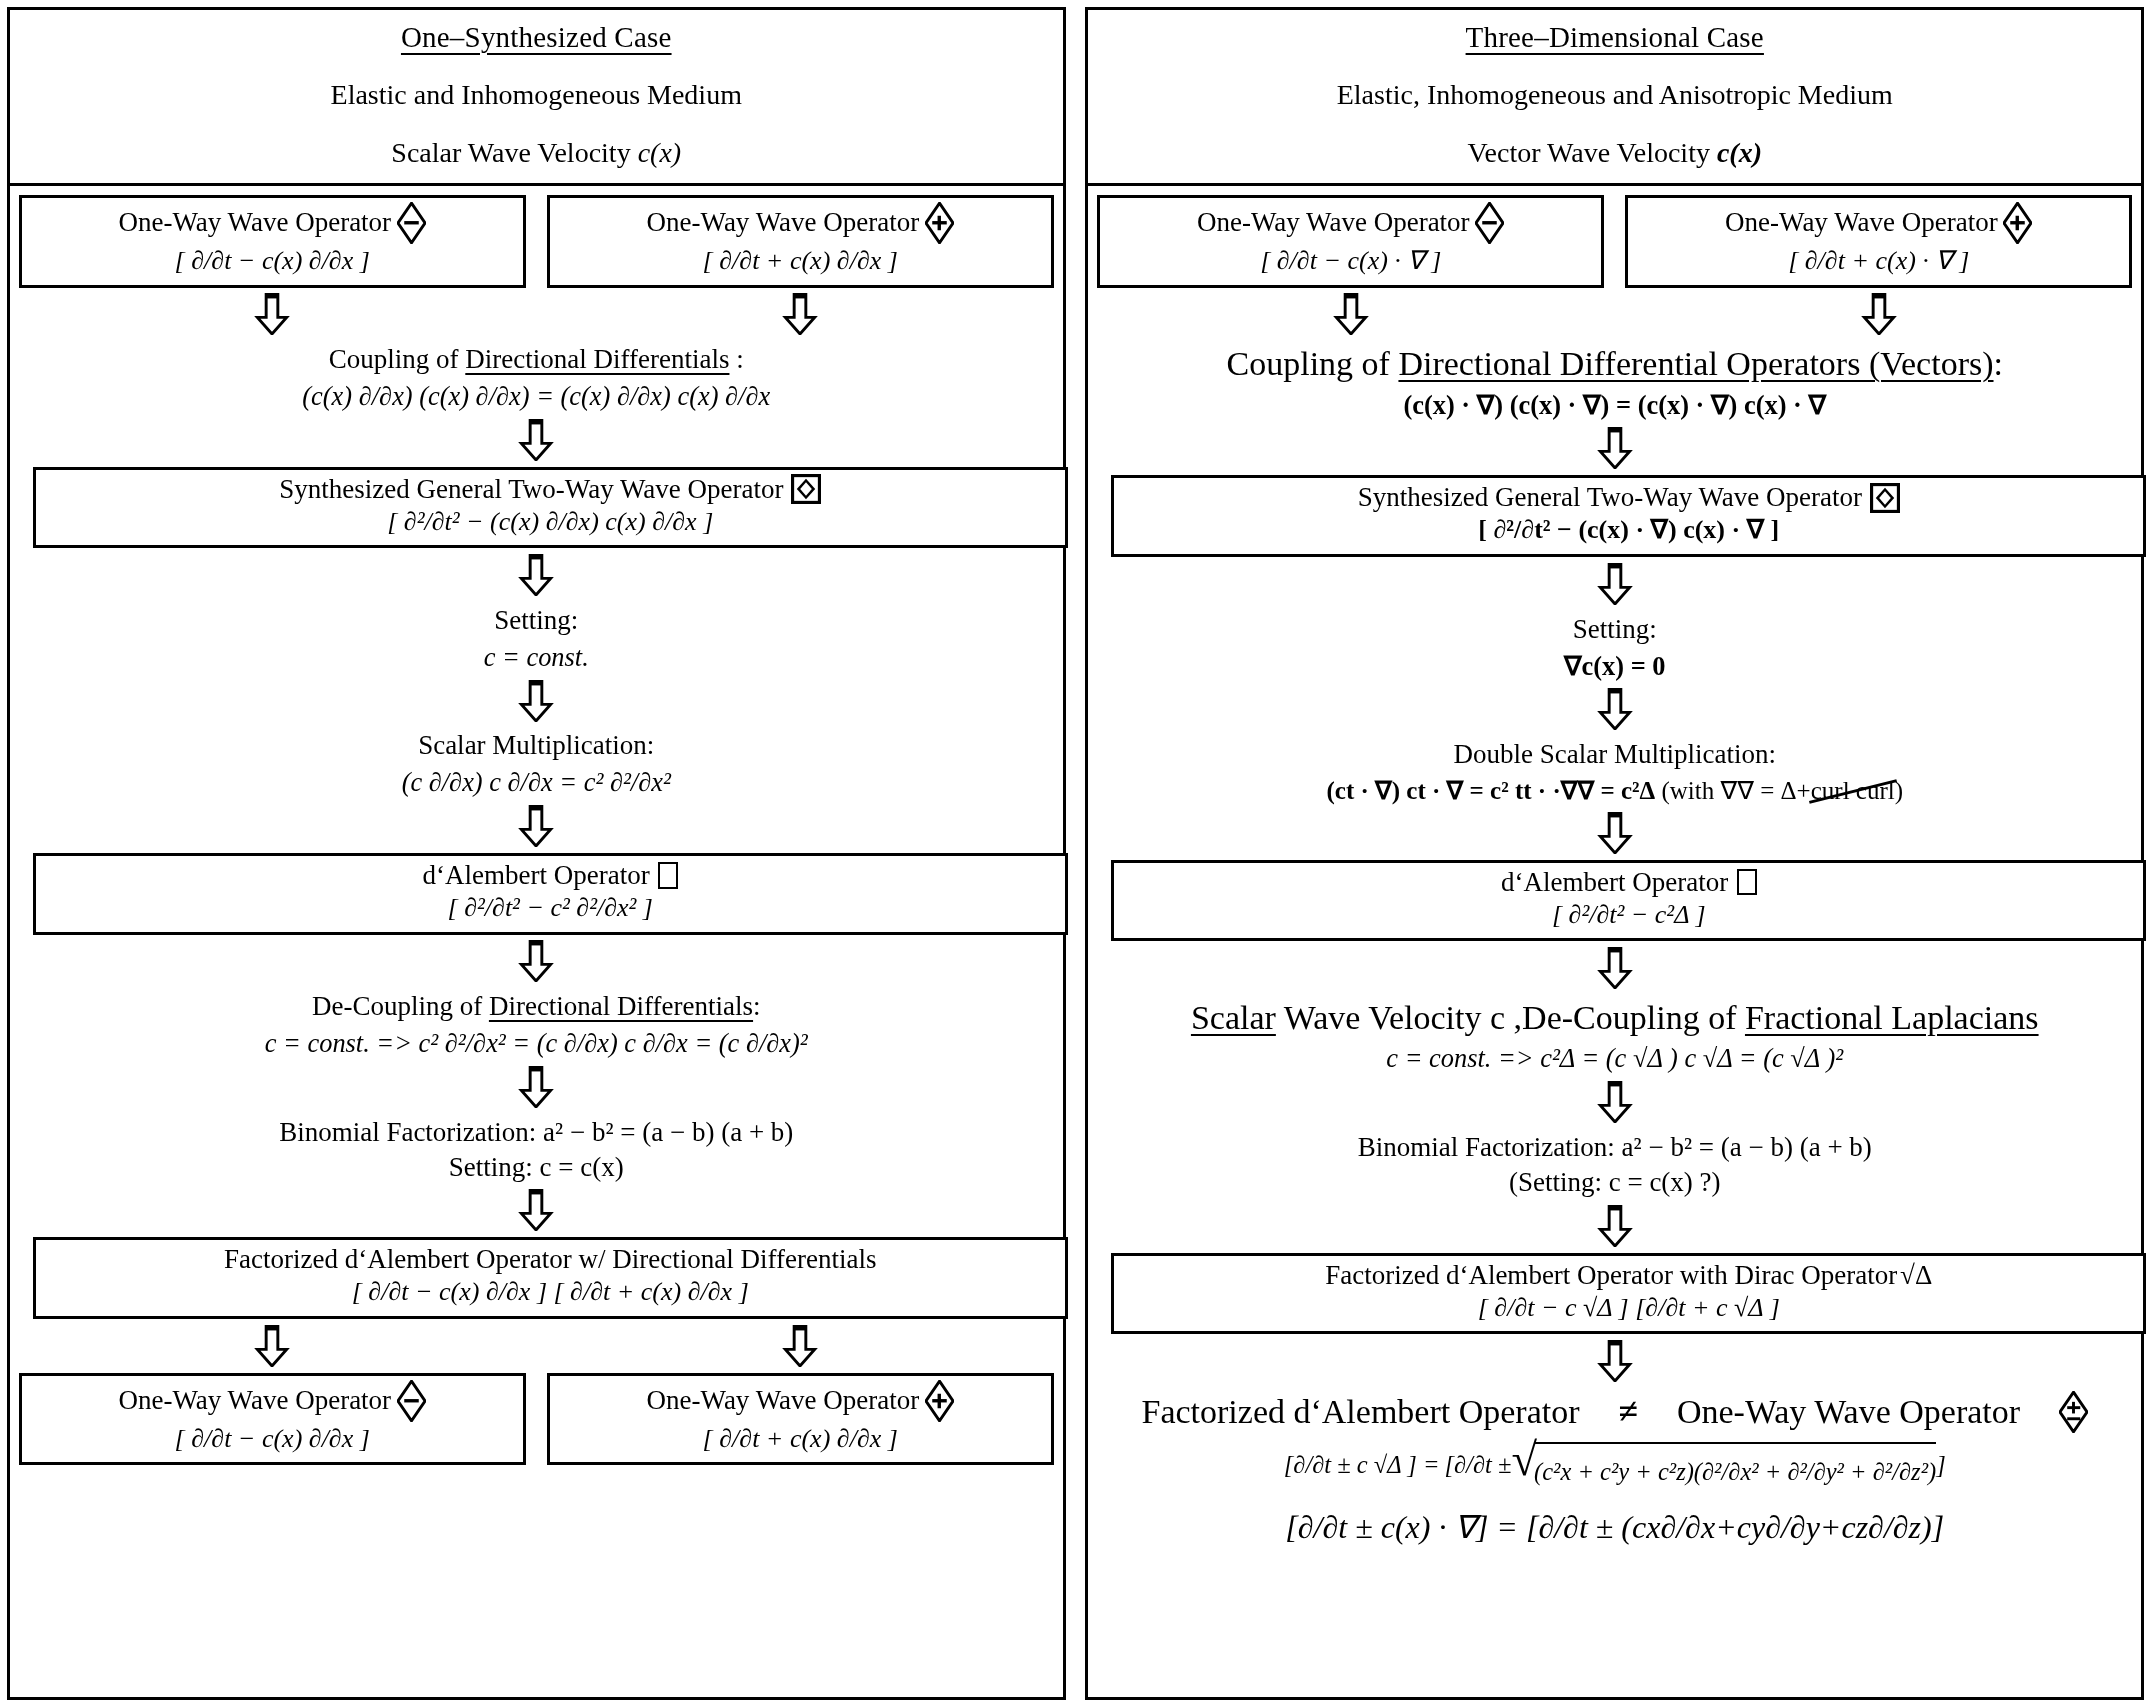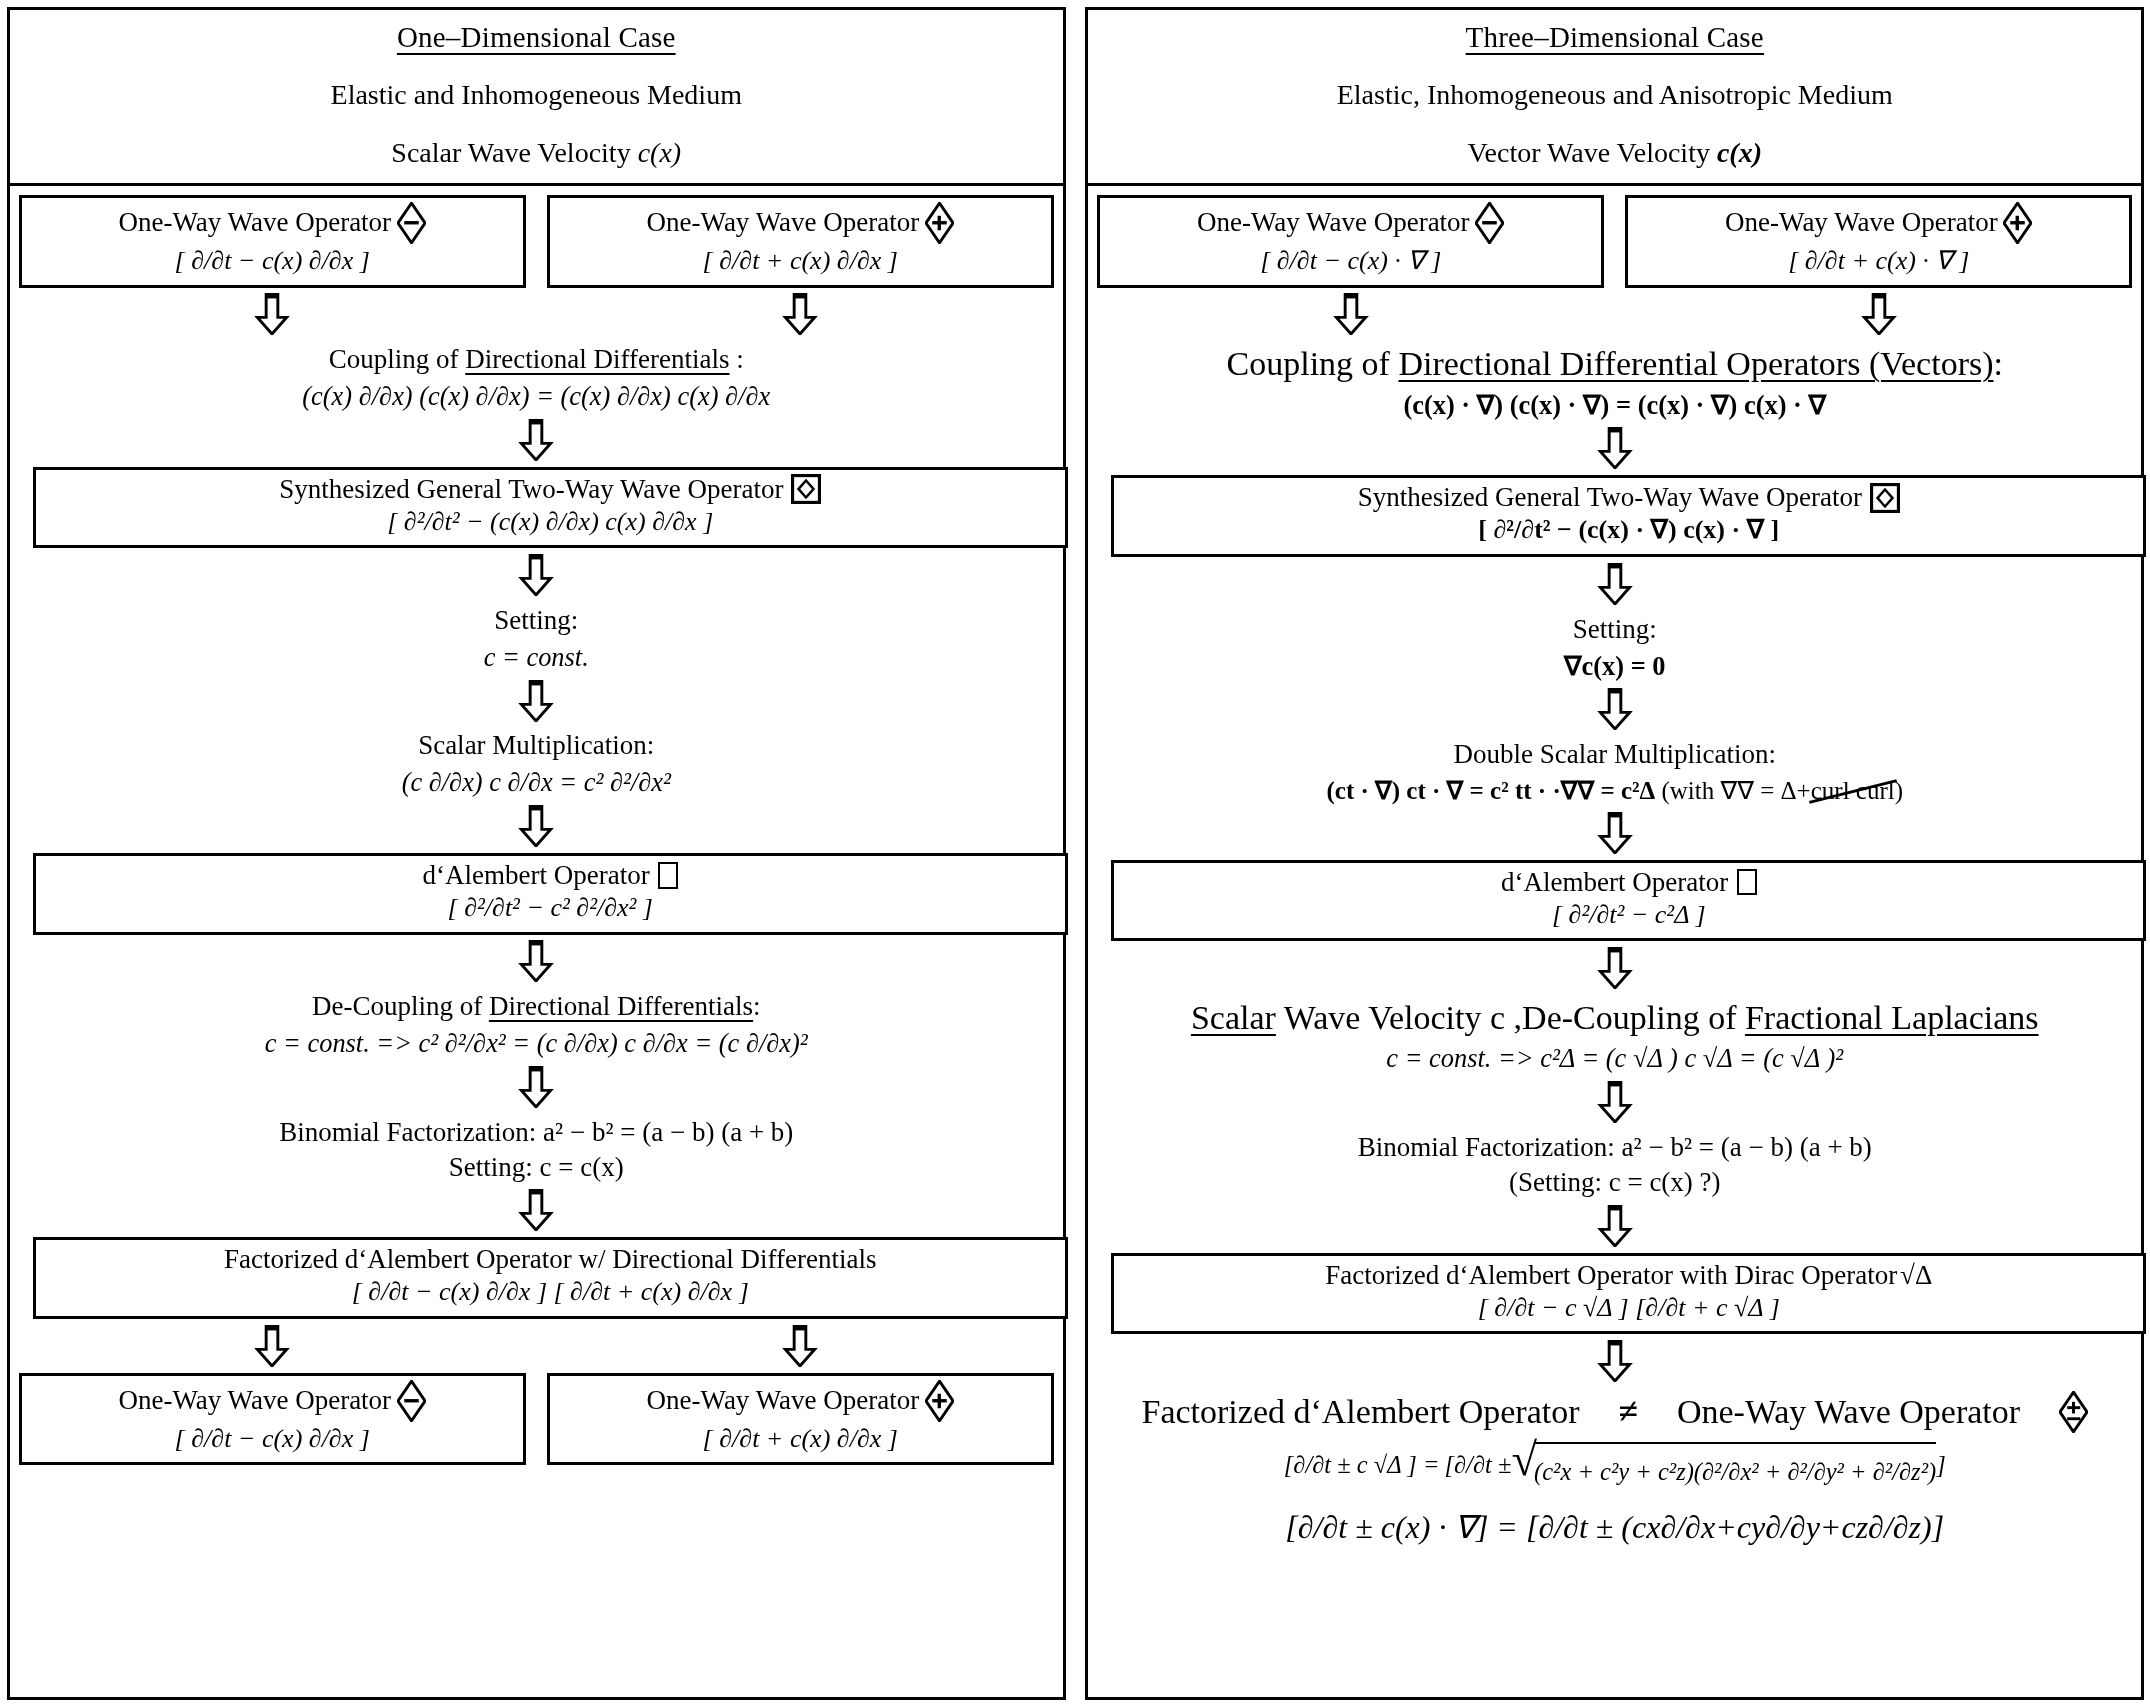--- a/index.html
+++ b/index.html
@@ -171,21 +171,21 @@
   .spacer-flex{flex:1 1 auto;}
 </style>
 </head>
 <body>
 
 <div class="page">
 
   <div class="column">
 
     <div class="col-header">
-      <div class="col-title">One–Dimensional Case</div>
+      <div class="col-title">One–Synthesized Case</div>
       <div class="col-sub">Elastic and Inhomogeneous Medium</div>
       <div class="col-sub2"><span>Scalar Wave Velocity </span><span class="it">c(x)</span></div>
     </div>
 
     <div class="col-body">
 
       <div class="row2">
         <div class="half">
           <div class="opbox">
             <div class="line1">

